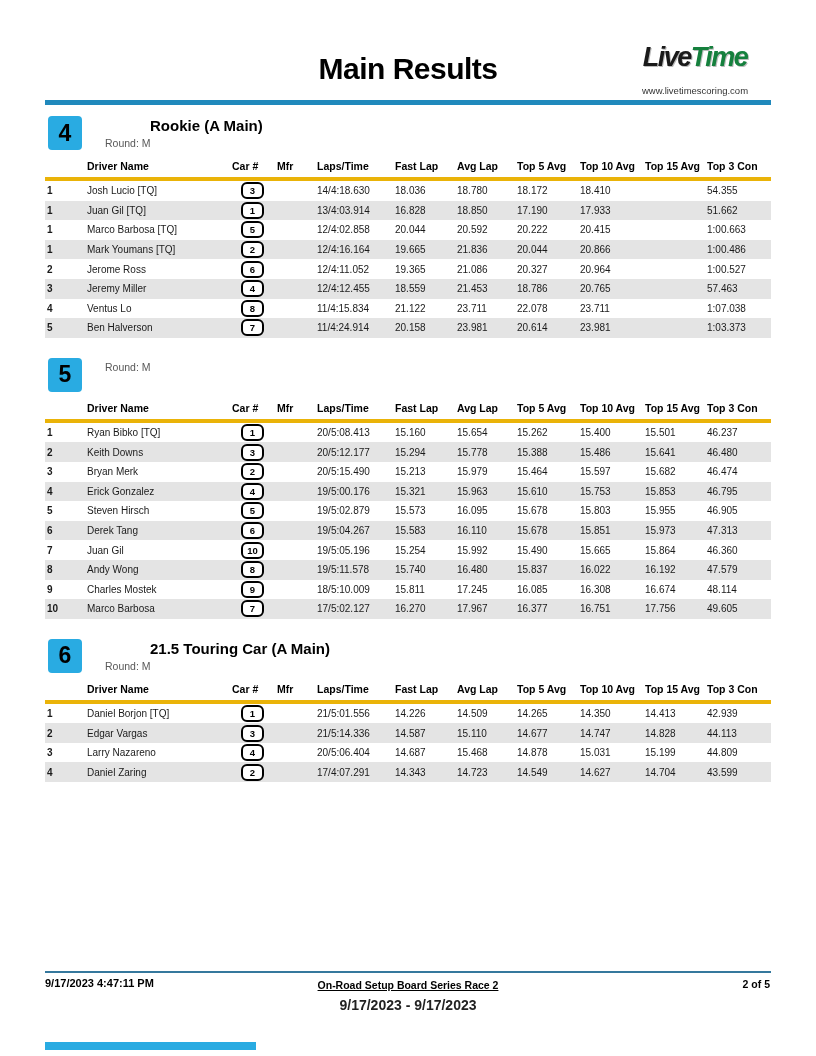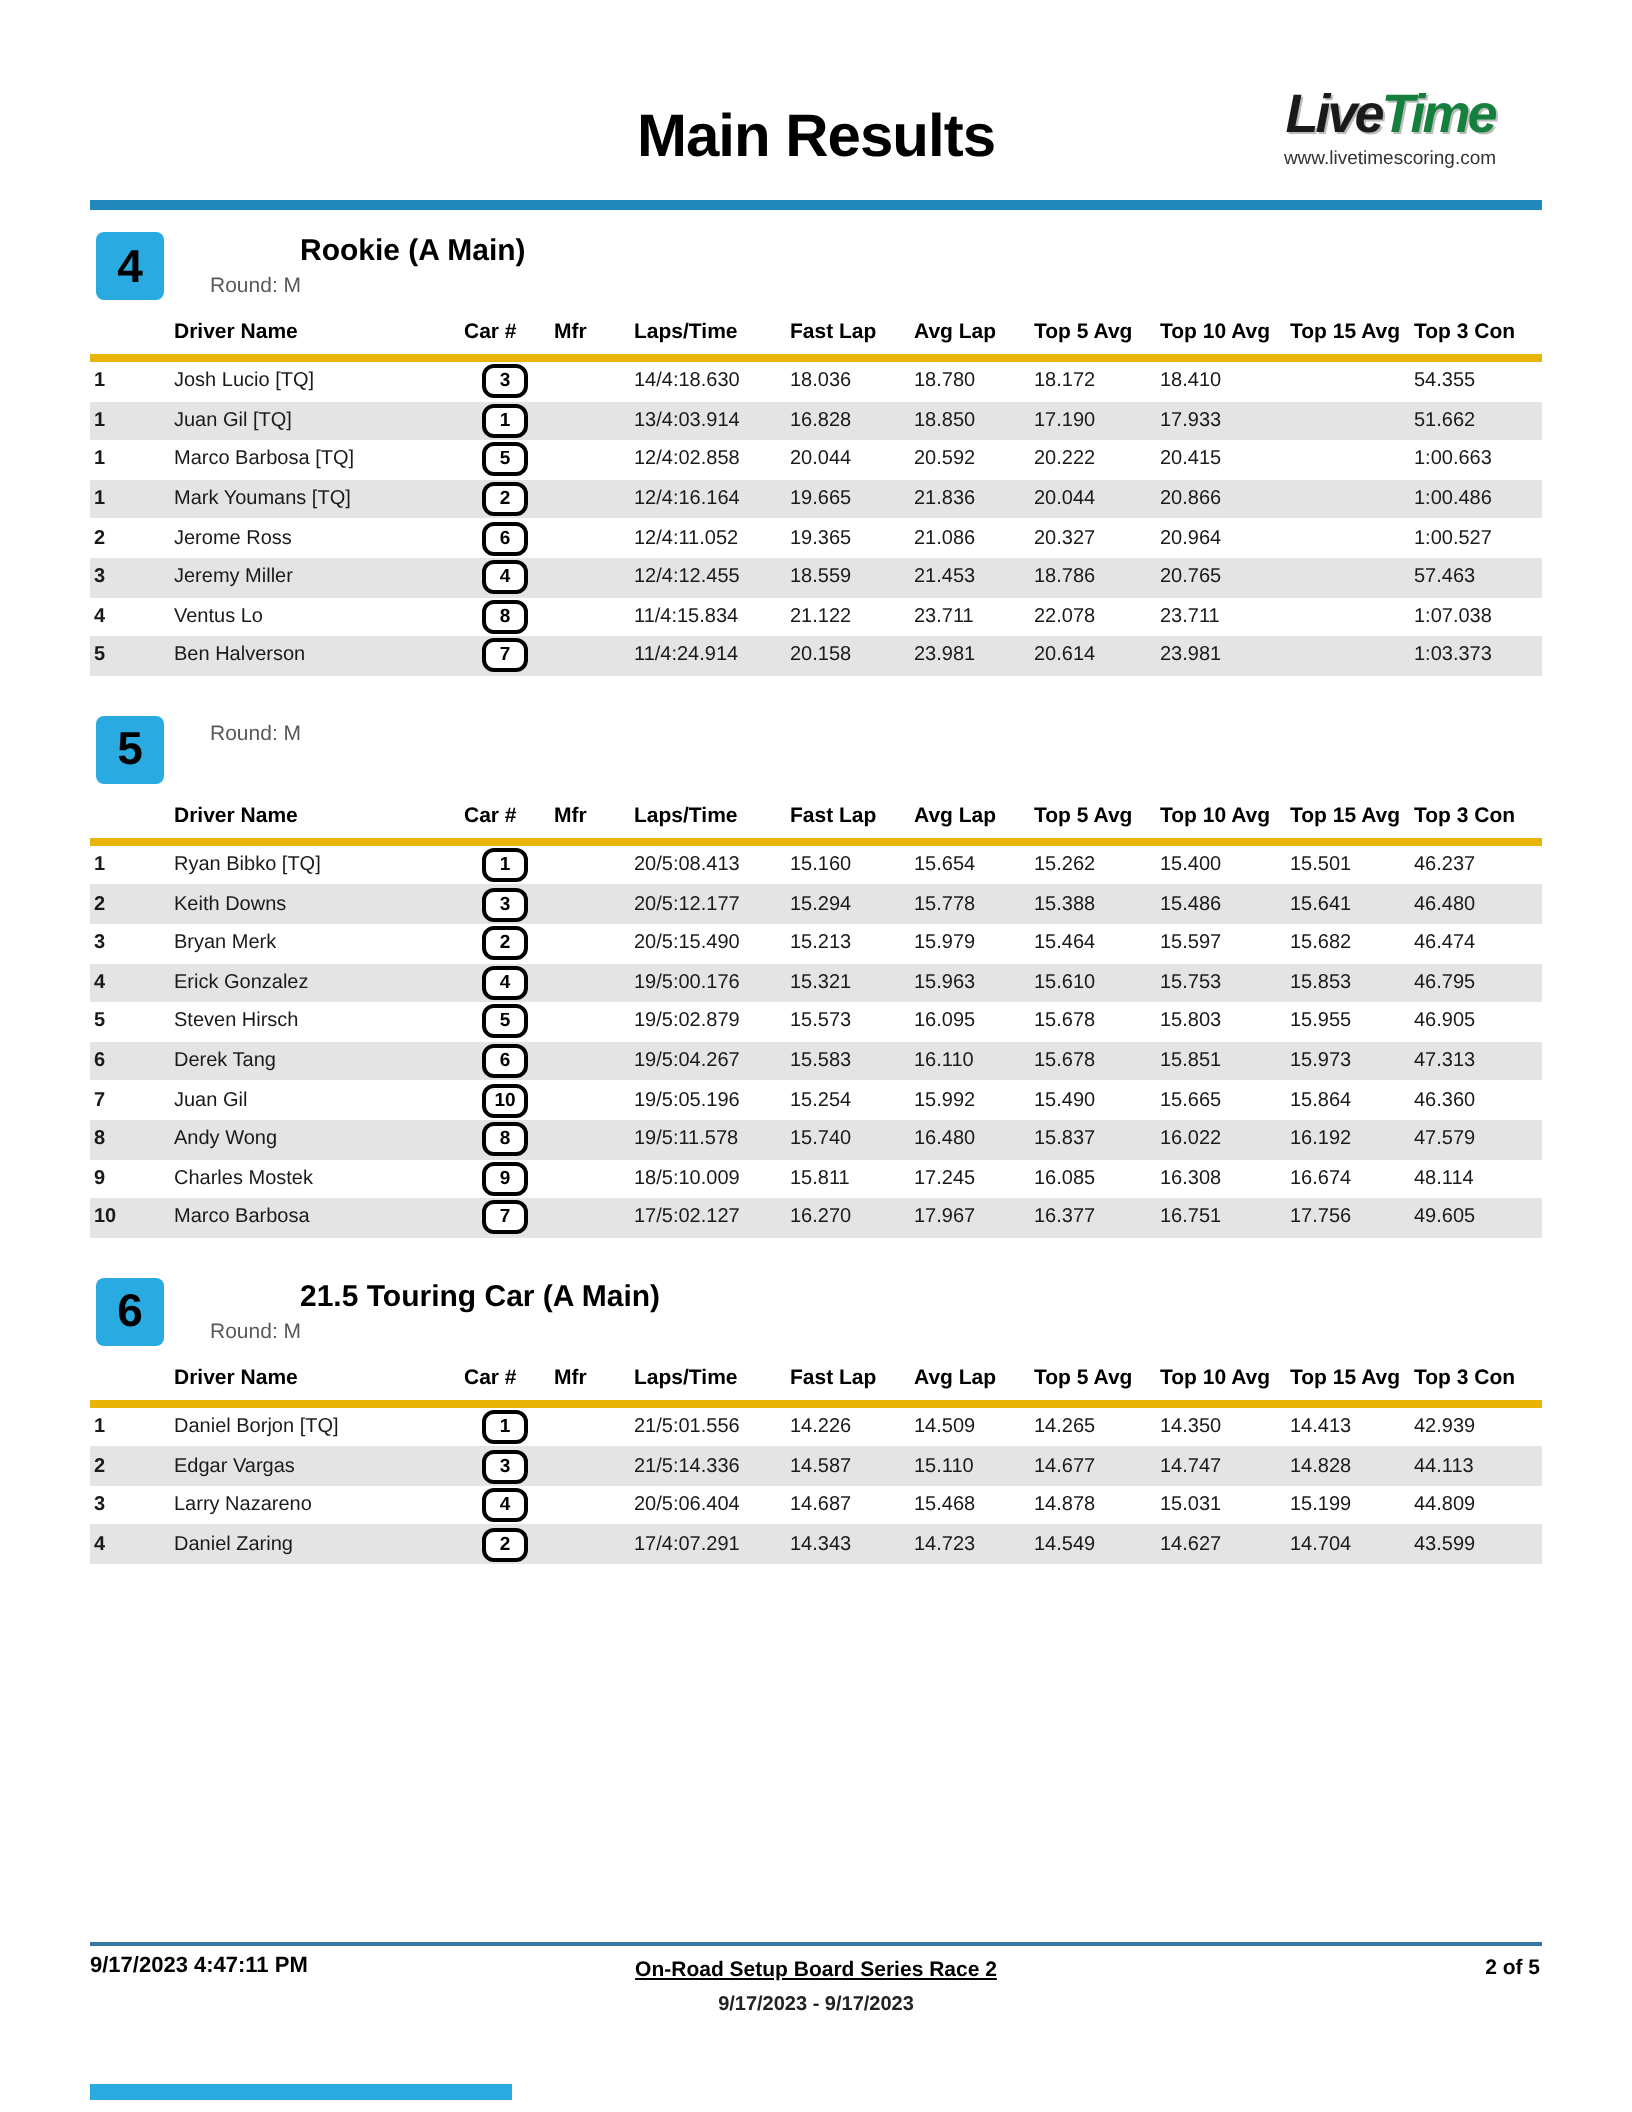--- a/index.html
+++ b/index.html
@@ -15,21 +15,21 @@
     text-align:center; font-size:30px; font-weight:bold; letter-spacing:-0.5px; color:#000;
   }
   .logo { position:absolute; right:46px; top:42px; width:150px; text-align:center; }
   .logo-text {
     font-style:italic; font-weight:bold; font-size:27px; letter-spacing:-1.5px;
     text-shadow:1px 1px 0 #bbb;
     white-space:nowrap;
   }
   .logo-live { color:#1a1a1a; }
   .logo-time { color:#15803d; }
-  .logo-url { font-size:9.5px; color:#333; margin-top:1px; }
+  .logo-url { font-size:9.5px; color:#333; margin-top:12px; }
   .rule { position:absolute; left:45px; right:45px; top:100px; height:5px; background:#2089BC; }
 
   
   .sections { position:absolute; left:45px; right:45px; top:116px; }
   .race-section + .race-section { margin-top:20px; }
   .sec-head { display:flex; align-items:flex-start; gap:23px; padding-left:3px; margin-bottom:7px; }
   .sec-num {
     width:34px; height:34px; background:#29ABE2; border-radius:4px;
     display:flex; align-items:center; justify-content:center;
     font-size:23px; font-weight:bold; color:#000; flex:0 0 auto;
@@ -58,21 +58,21 @@
   }
   col.c-pos{width:40px} col.c-driver{width:145px} col.c-car{width:45px}
   col.c-mfr{width:40px} col.c-laps{width:78px} col.c-fast{width:62px}
   col.c-avg{width:60px} col.c-top5{width:63px} col.c-top10{width:65px}
   col.c-top15{width:62px} col.c-top3{width:66px}
 
   
   .footer-rule { position:absolute; left:45px; right:45px; top:971px; height:2px; background:#35789D; }
   .footer-left { position:absolute; left:45px; top:977px; font-size:11px; font-weight:bold; color:#000; }
   .footer-center { position:absolute; left:0; right:0; top:979px; text-align:center; font-size:10.5px; font-weight:bold; color:#000;text-decoration:underline; }
-  .footer-range { position:absolute; left:0; right:0; top:997px; text-align:center; font-size:10px; font-weight:bold; color:#222; }
+  .footer-range { position:absolute; left:0; right:0; top:997px; text-align:center; font-size:14px; font-weight:bold; color:#222; }
   .footer-page { position:absolute; right:46px; top:978px; font-size:10.5px; font-weight:bold; color:#000; }
   .bottom-bar { position:absolute; left:45px; top:1042px; width:211px; height:8px; background:#29ABE2; }
 </style>
 </head>
 <body>
 
 <div class="page">
 
   <div class="hdr">
     <h1 class="page-title">Main Results</h1>

